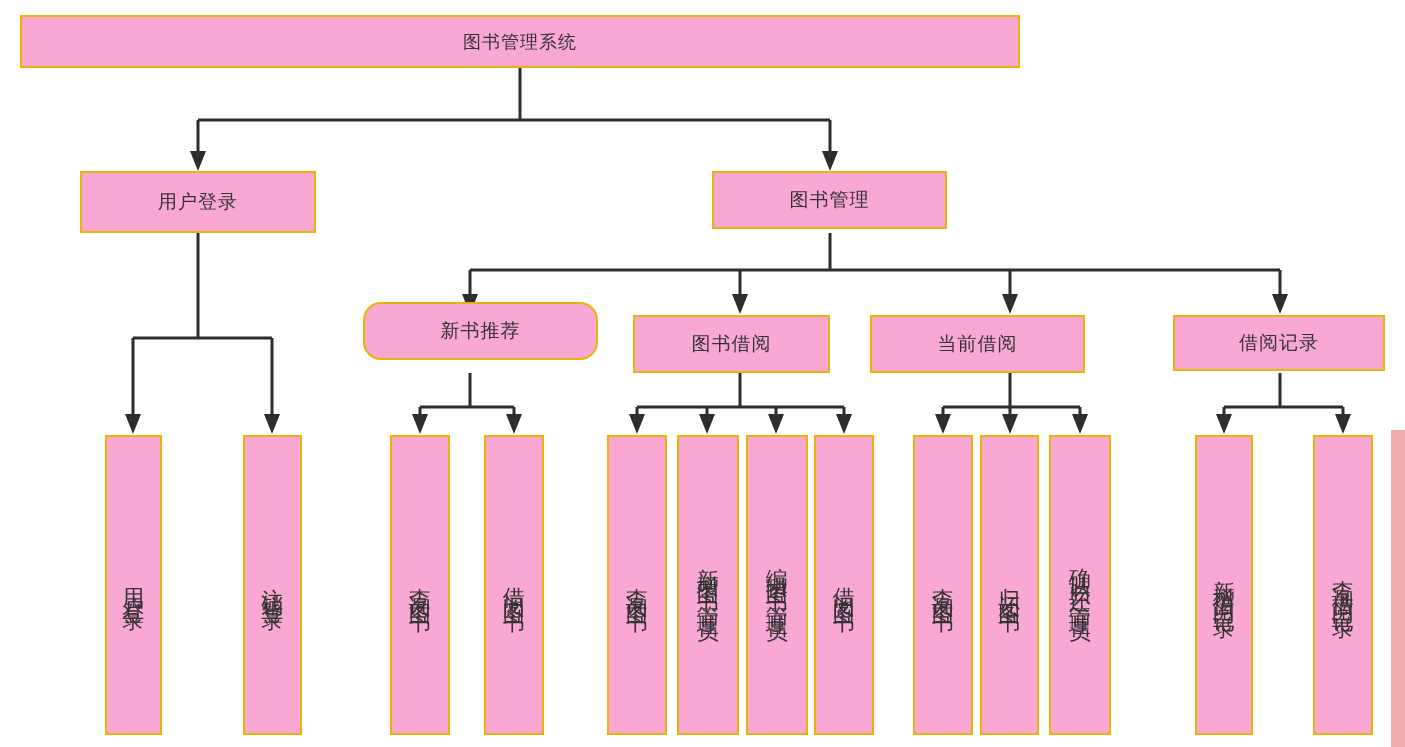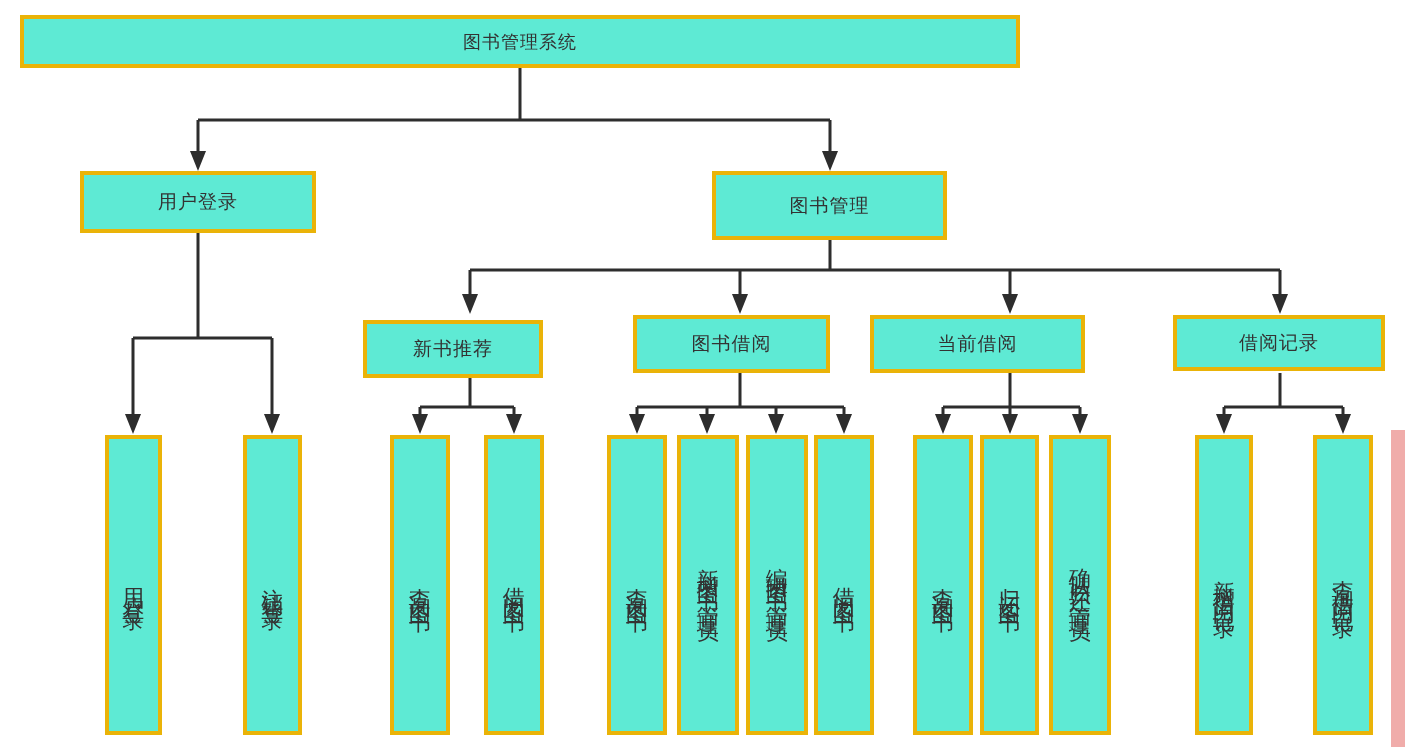--- a/index.html
+++ b/index.html
@@ -14,22 +14,22 @@
   }
   .connectors {
     position: absolute;
     left: 0; top: 0;
     width: 1405px; height: 747px;
     pointer-events: none;
   }
   .node {
     position: absolute;
     box-sizing: border-box;
-    border: 4px solid #eab308;
-    background: #5eead4;
+    border: 2px solid #eab308;
+    background: #f9a8d4;
     display: flex;
     align-items: center;
     justify-content: center;
     text-align: right;
   }
   .node.h { font-size: 19px; letter-spacing: 1px; }
   .node.root { font-size: 18px; letter-spacing: 1px; }
   .leaf-text {
     writing-mode: vertical-rl;
     text-orientation: mixed;
@@ -103,25 +103,25 @@
     </g>
   </svg>
 
   <div class="node root" style="left:20px; top:15px; width:1000px; height:53px;">
     <span>图书管理系统</span>
   </div>
 
   <div class="node h" style="left:80px; top:171px; width:236px; height:62px;">
     <span>用户登录</span>
   </div>
-  <div class="node h" style="left:712px; top:171px; width:235px; height:69px;">
+  <div class="node h" style="left:712px; top:171px; width:235px; height:58px;">
     <span>图书管理</span>
   </div>
 
-  <div class="node h" style="left:363px; top:320px; width:180px; height:58px;">
+  <div class="node h" style="left:363px; top:302px; width:235px; height:58px;border-radius:18px;">
     <span>新书推荐</span>
   </div>
   <div class="node h" style="left:633px; top:315px; width:197px; height:58px;">
     <span>图书借阅</span>
   </div>
   <div class="node h" style="left:870px; top:315px; width:215px; height:58px;">
     <span>当前借阅</span>
   </div>
   <div class="node h" style="left:1173px; top:315px; width:212px; height:56px;">
     <span>借阅记录</span>

